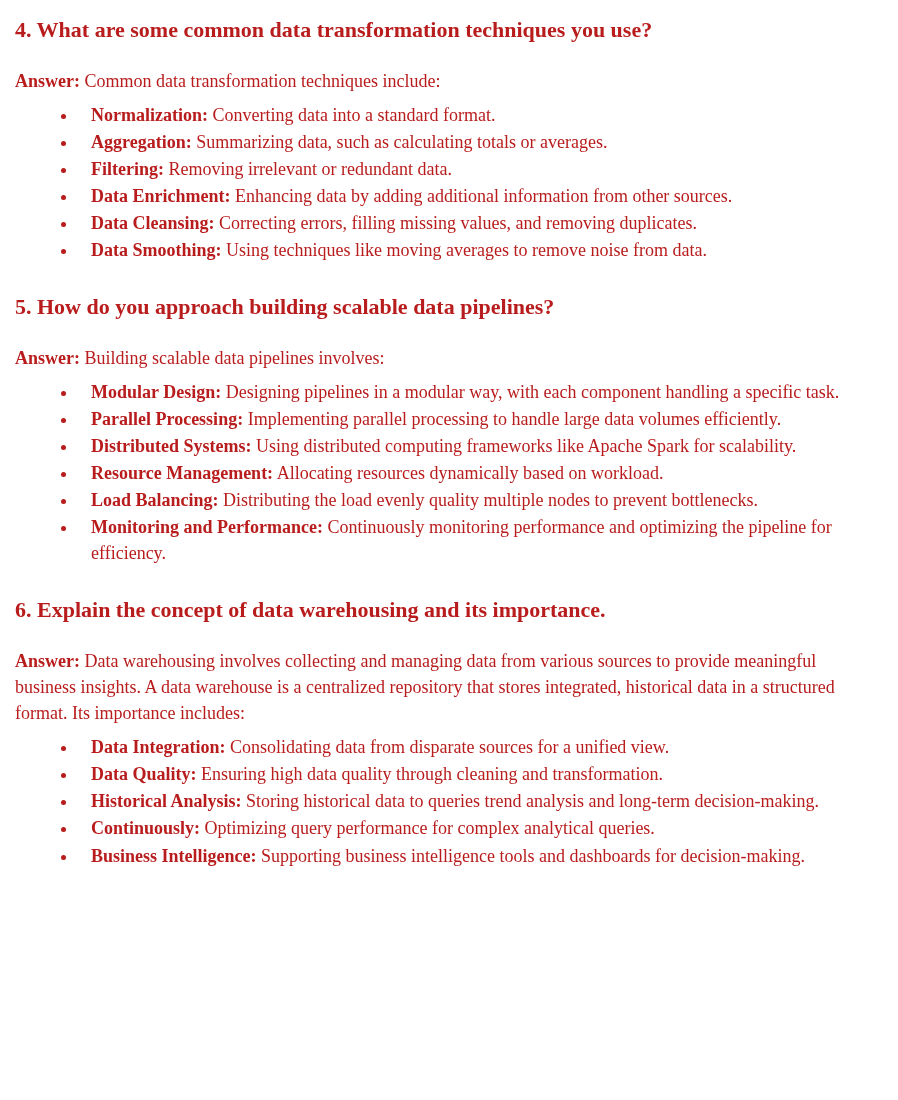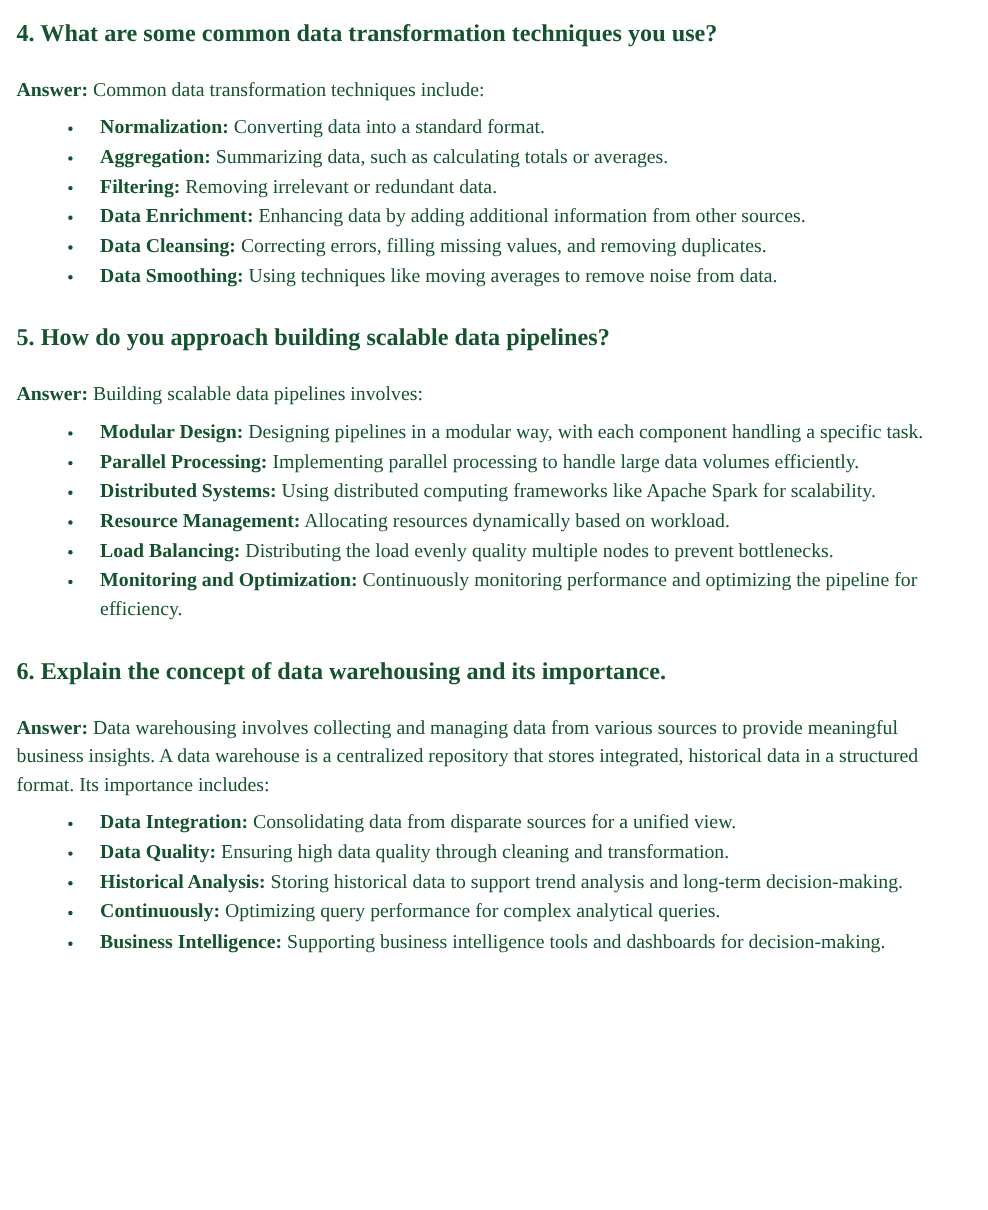--- a/index.html
+++ b/index.html
@@ -6,21 +6,21 @@
     margin: 0;
     padding: 0;
     background: #ffffff;
   }
   .page {
     width: 898px;
     min-height: 1100px;
     box-sizing: border-box;
     padding: 16px 22px 10px 15px;
     background: #ffffff;
-    color: #14532d;
+    color: #b91c1c;
     font-family: "Liberation Serif", "DejaVu Serif", serif;
     font-size: 18px;
     line-height: 1.45;
   }
   .qa-section { margin: 0; }
   h2.question {
     font-size: 22px;
     font-weight: bold;
     line-height: 1.25;
     margin: 30px 0 0 0;
@@ -62,29 +62,29 @@
 
   <section class="qa-section">
     <h2 class="question">5. How do you approach building scalable data pipelines?</h2>
     <p class="answer"><span class="answer-label">Answer:</span> <span>Building scalable data pipelines involves:</span></p>
     <ul class="bullets">
       <li><span class="term">Modular Design:</span> <span>Designing pipelines in a modular way, with each component handling a specific task.</span></li>
       <li><span class="term">Parallel Processing:</span> <span>Implementing parallel processing to handle large data volumes efficiently.</span></li>
       <li><span class="term">Distributed Systems:</span> <span>Using distributed computing frameworks like Apache Spark for scalability.</span></li>
       <li><span class="term">Resource Management:</span> <span>Allocating resources dynamically based on workload.</span></li>
       <li><span class="term">Load Balancing:</span> <span>Distributing the load evenly quality multiple nodes to prevent bottlenecks.</span></li>
-      <li><span class="term">Monitoring and Optimization:</span> <span>Continuously monitoring performance and optimizing the pipeline for efficiency.</span></li>
+      <li><span class="term">Monitoring and Performance:</span> <span>Continuously monitoring performance and optimizing the pipeline for efficiency.</span></li>
     </ul>
   </section>
 
   <section class="qa-section">
     <h2 class="question">6. Explain the concept of data warehousing and its importance.</h2>
     <p class="answer"><span class="answer-label">Answer:</span> <span>Data warehousing involves collecting and managing data from various sources to provide meaningful business insights. A data warehouse is a centralized repository that stores integrated, historical data in a structured format. Its importance includes:</span></p>
     <ul class="bullets">
       <li><span class="term">Data Integration:</span> <span>Consolidating data from disparate sources for a unified view.</span></li>
       <li><span class="term">Data Quality:</span> <span>Ensuring high data quality through cleaning and transformation.</span></li>
-      <li><span class="term">Historical Analysis:</span> <span>Storing historical data to support trend analysis and long-term decision-making.</span></li>
+      <li><span class="term">Historical Analysis:</span> <span>Storing historical data to queries trend analysis and long-term decision-making.</span></li>
       <li><span class="term">Continuously:</span> <span>Optimizing query performance for complex analytical queries.</span></li>
       <li><span class="term">Business Intelligence:</span> <span>Supporting business intelligence tools and dashboards for decision-making.</span></li>
     </ul>
   </section>
 
 </div>
 
 </body></html>

